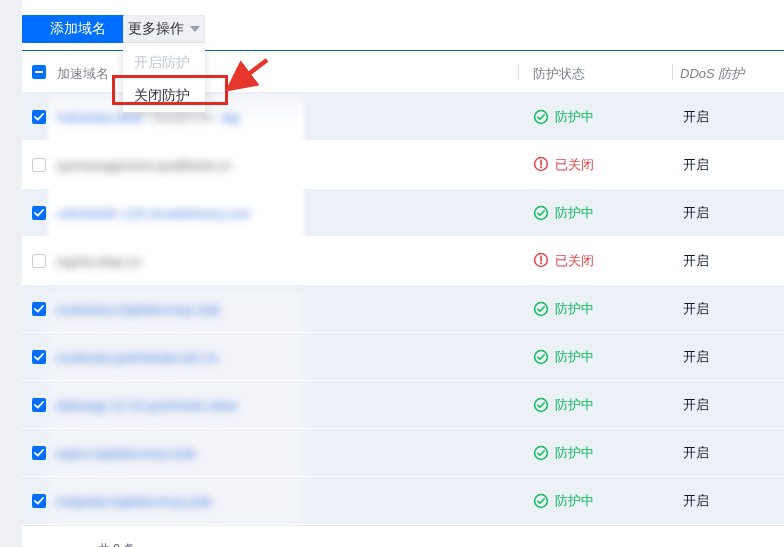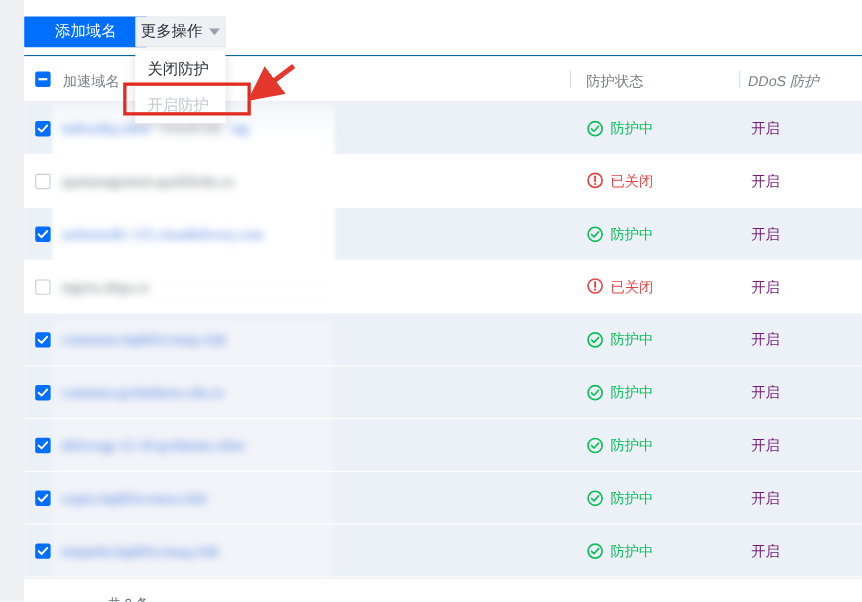--- a/index.html
+++ b/index.html
@@ -47,40 +47,40 @@
     font-size:13px; color:#7a8088;
   }
   .thead .hcb { position:absolute; left:10px; top:14px; }
   .thead .h-domain { position:absolute; left:35px; top:14px; }
   .thead .h-status { position:absolute; left:511px; top:14px; }
   .thead .h-ddos  { position:absolute; left:658px; top:14px;font-style:italic; }
   .vtick { position:absolute; top:13px; width:1px; height:16px; background:#dadde3; }
   .vtick.t1 { left:496px; } .vtick.t2 { left:650px; }
 
   
-  .rows { position:absolute; left:0; top:93px; width:762px;font-family:Liberation Serif, serif; }
+  .rows { position:absolute; left:0; top:93px; width:762px; }
   .row { position:relative; height:48px; background:#fff; border-bottom:1px solid transparent; }
   .row.selected { background:#ecf0f7; border-bottom-color:#fff; }
   .cb {
     position:absolute; left:10px; top:17px; width:14px; height:14px; border-radius:2px;
     display:flex; align-items:center; justify-content:center; cursor:pointer; z-index:3;
   }
   .cb.checked { background:#006eff; }
   .cb.unchecked { background:#fff; border:1px solid #c9ced8; }
   .cb.indeterminate { background:#006eff; }
   .cb .minus { width:8px; height:2px; background:#fff; }
   .domain-cell { position:absolute; left:34px; top:0; height:48px; display:flex; align-items:center; gap:8px; z-index:6; }
   .blurseg { font-size:13px; filter:blur(4px); white-space:nowrap; }
   .blurseg.blue { color:#3b72e0; }
   .blurseg.gray { color:#8a8f99; }
   .blurseg.dark { color:#5a5e66; }
   .status-cell { position:absolute; left:511px; top:0; height:48px; display:flex; align-items:center; gap:6px; font-size:13px; z-index:3; }
   .status-ok  { color:#0abf5b; display:flex; align-items:center; gap:6px; }
   .status-off { color:#e54545; display:flex; gap:6px; }
-  .ddos-cell { position:absolute; left:661px; top:0; height:48px; display:flex; align-items:center; font-size:13px; color:#701a75; z-index:3; }
+  .ddos-cell { position:absolute; left:661px; top:0; height:48px; display:flex; align-items:center; font-size:13px; color:#0f172a; z-index:3; }
 
   
   .white-patch {
     position:absolute; left:26px; top:95px; width:256px; height:196px; z-index:2; pointer-events:none;
     background:linear-gradient(180deg, rgba(255,255,255,.35) 0%, #fff 16%, #fff 80%, rgba(255,255,255,0) 100%);
     filter:blur(2px);
   }
   .white-column {
     position:absolute; left:26px; top:291px; width:256px; height:234px; z-index:2; pointer-events:none;
     background:rgba(255,255,255,.3); filter:blur(4px);
@@ -97,22 +97,22 @@
 
 <div class="card">
 
   <button class="btn-primary">添加域名</button>
   <button class="btn-more">
     <span>更多操作</span>
     <span class="caret"></span>
   </button>
 
   <div class="dropdown">
+    <div class="menu-item disabled">开启防护</div>
     <div class="menu-item normal">关闭防护</div>
-    <div class="menu-item disabled">开启防护</div>
   </div>
 
   <div class="redbox"></div>
   <svg class="arrow-svg" viewBox="0 0 70 48">
     <defs>
       <marker id="ah" markerWidth="7" markerHeight="7" refX="4.5" refY="3.5" orient="auto">
         <polygon points="0,0 7,3.5 0,7" fill="#e5372b"></polygon>
       </marker>
     </defs>
     <line x1="59" y1="8" x2="26" y2="33" stroke="#e5372b" stroke-width="4.5" marker-end="url(#ah)"></line>

